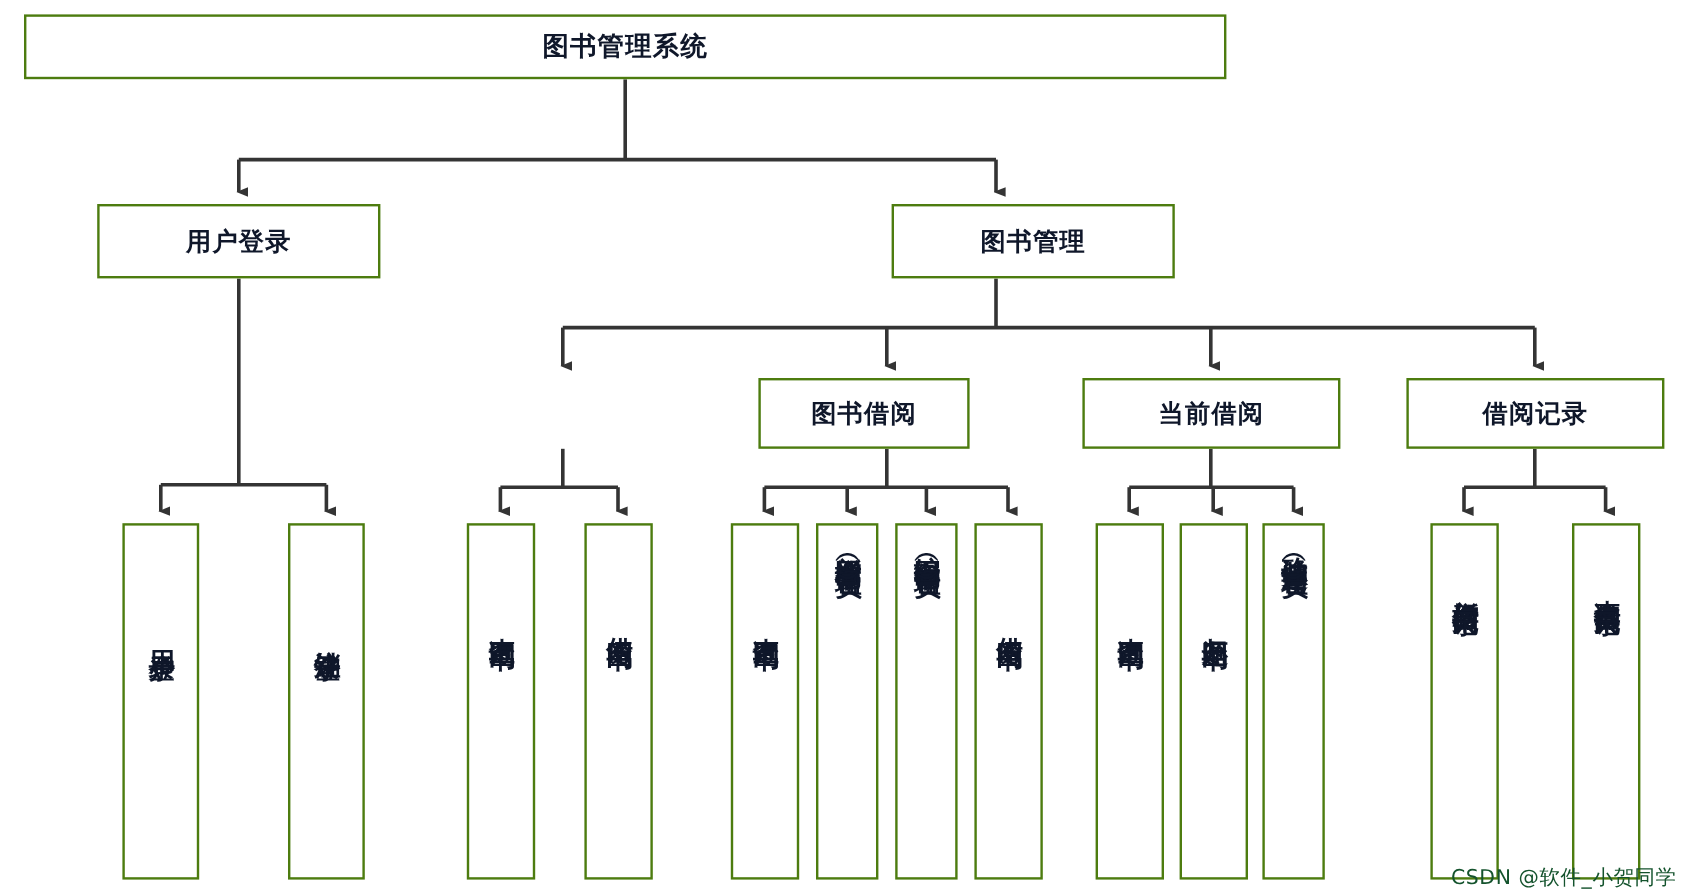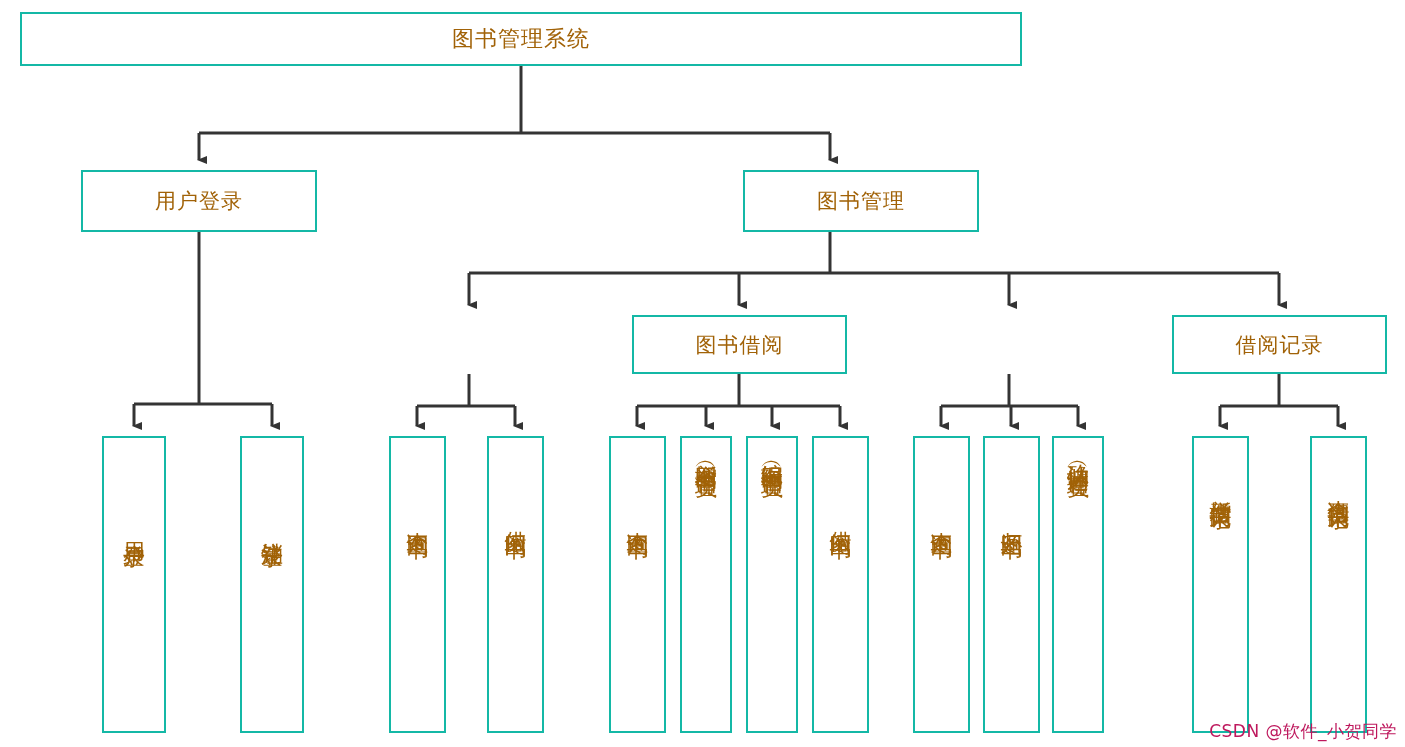--- a/index.html
+++ b/index.html
@@ -29,25 +29,26 @@
     top: 0;
     width: 1405px;
     height: 747px;
     pointer-events: none;
   }
 
   .node {
     position: absolute;
     box-sizing: border-box;
     background: #ffffff;
-    border: 2px solid #14b8a6;
+    border: 2px solid #4d7c0f;
     display: flex;
     align-items: center;
     justify-content: center;
-    color: #a16207;
+    color: #0f172a;
+    font-weight: bold;
   }
 
   .node.horizontal {
     font-size: 21px;
     letter-spacing: 1px;
   }
 
   .node.root-node {
     font-size: 22px;
   }
@@ -69,21 +70,21 @@
 
   .node .node-label {
     display: block;
   }
 
   #watermark {
     position: absolute;
     right: 8px;
     bottom: 4px;
     font-size: 17px;
-    color: #be185d;
+    color: #14532d;
     letter-spacing: 0.5px;
     white-space: nowrap;
     font-family: "DejaVu Sans", "Liberation Sans", sans-serif;
   }
 </style>
 </head>
 <body>
 
 <div id="diagram-root">
 
@@ -141,22 +142,25 @@
     <span class="node-label">图书管理系统</span>
   </div>
 
   <div class="node horizontal" style="left:81px; top:170px; width:236px; height:62px;">
     <span class="node-label">用户登录</span>
   </div>
   <div class="node horizontal" style="left:711px; top:170px; width:236px; height:62px;margin-left:32px;">
     <span class="node-label">图书管理</span>
   </div>
 
-  <div class="node horizontal" style="left:632px; top:315px; width:215px; height:59px;text-align:center;">
+  <div class="node horizontal" style="left:632px; top:315px; width:176px; height:59px;text-align:center;">
     <span class="node-label">图书借阅</span>
+  </div>
+  <div class="node horizontal" style="left:902px; top:315px; width:215px; height:59px;">
+    <span class="node-label">当前借阅</span>
   </div>
   <div class="node horizontal" style="left:1172px; top:315px; width:215px; height:59px;">
     <span class="node-label">借阅记录</span>
   </div>
 
   <div class="node vertical" style="left:102px; top:436px; width:64px; height:297px; padding-top:86px;">
     <span class="node-label">用户登录</span>
   </div>
   <div class="node vertical" style="left:240px; top:436px; width:64px; height:297px; padding-top:86px;">
     <span class="node-label">注销登录</span>

